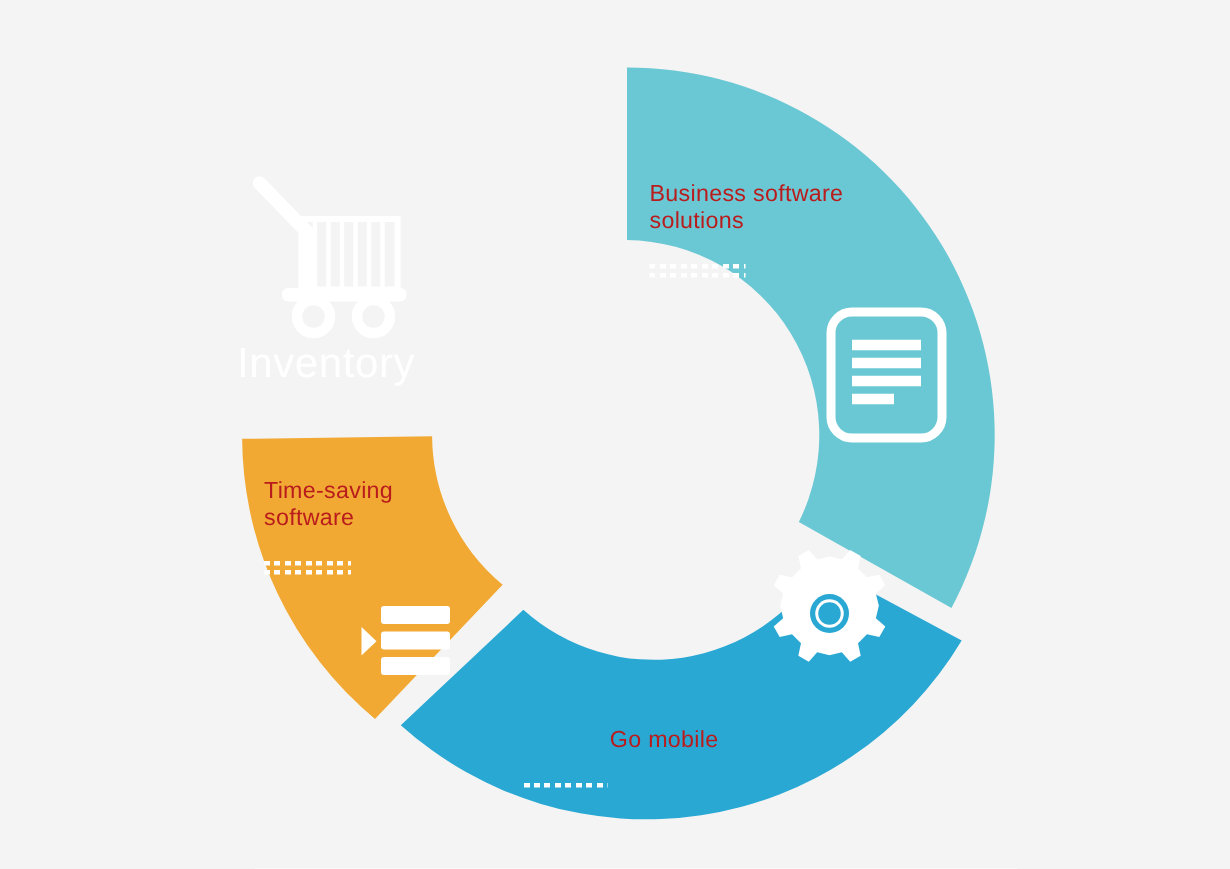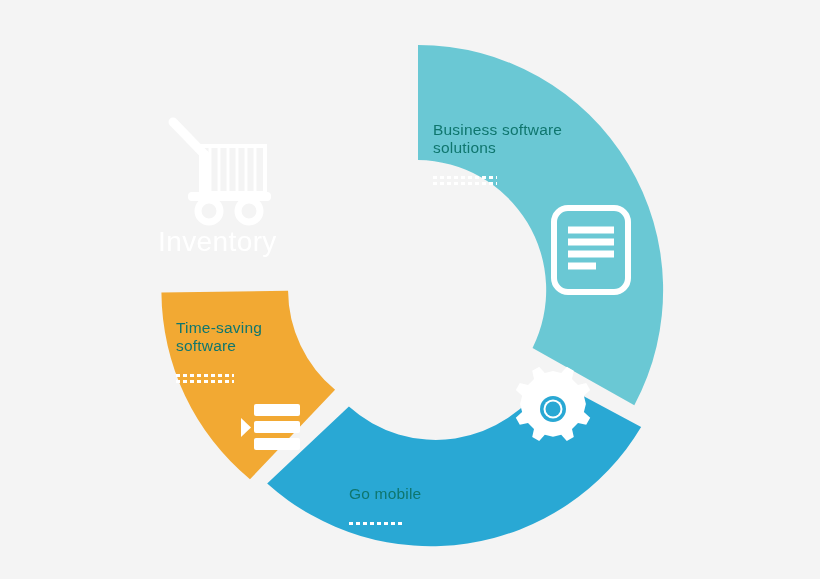--- a/index.html
+++ b/index.html
@@ -23,21 +23,21 @@
     position: absolute;
     left: 0; top: 0;
     width: 820px;
     height: 579px;
     display: block;
   }
 
   
   .seg-label {
     position: absolute;
-    color: #0f766e;
+    color: #b91c1c;
     line-height: 1.18;
     letter-spacing: .2px;
     white-space: pre-line;
     font-weight: 400;
   }
   .seg-label .txt {
     display: block;
     font-size: 15.5px;
   }
   .dots {
@@ -52,21 +52,21 @@
         #ffffff 0px, #ffffff 4px,
         rgba(255,255,255,0) 4px, rgba(255,255,255,0) 7px);
   }
 
   #label-business { left: 433px; top: 102px; width: 150px; }
   #label-business .dots i { width: 64px; }
 
   #label-time { left: 176px; top: 300px; width: 130px; }
   #label-time .dots i { width: 58px; }
 
-  #label-mobile { left: 349px; top: 466px; width: 130px; }
+  #label-mobile { left: 349px; top: 466px; width: 130px; text-align: right; }
   #label-mobile .dots i { width: 56px; }
   #inventory-title {
     position: absolute;
     left: 158px;
     top: 228px;
     font-size: 28px;
     color: #ffffff;
     letter-spacing: .4px;
     font-weight: 400;
     line-height: 1;

